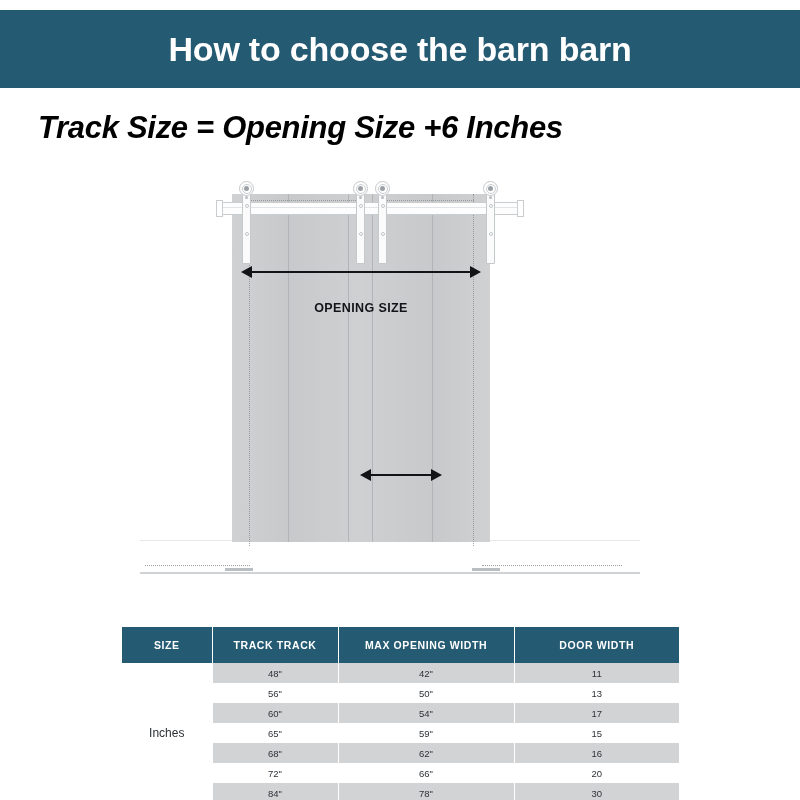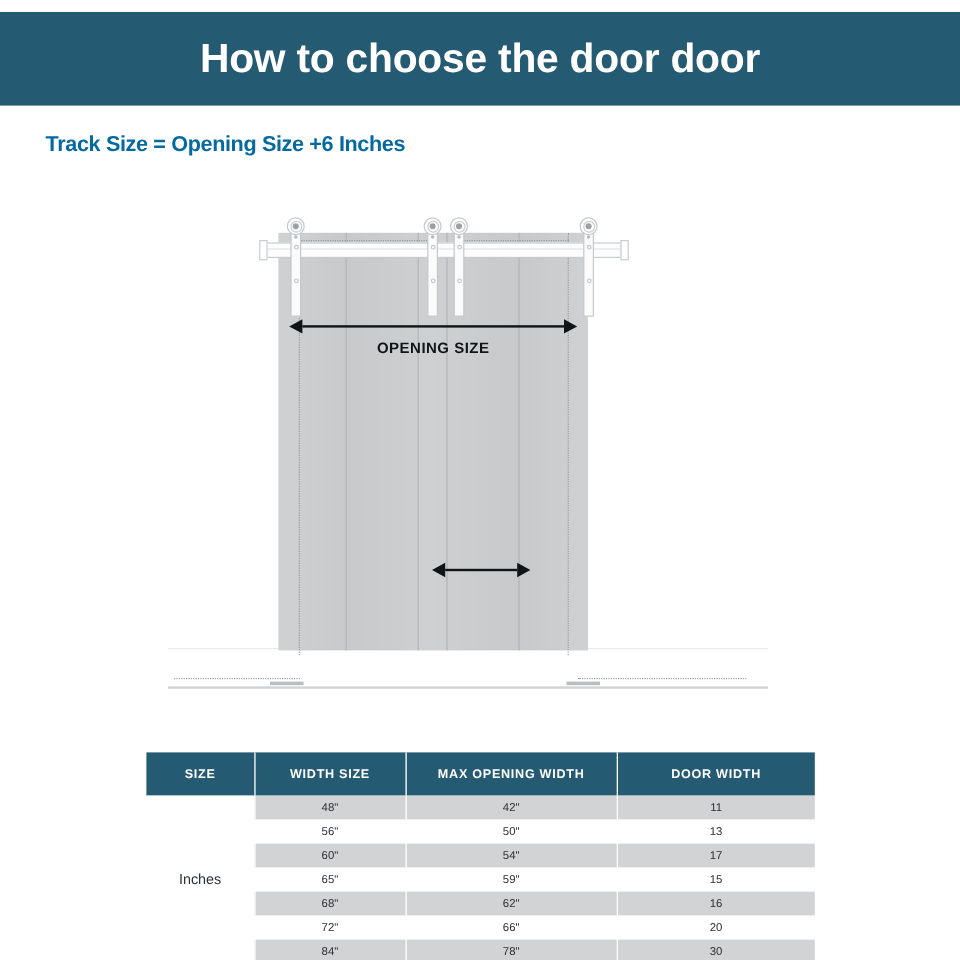--- a/index.html
+++ b/index.html
@@ -34,23 +34,24 @@
     letter-spacing: -0.2px;
     line-height: 1;
     white-space: nowrap;
   }
 
   
   .subtitle {
     position: absolute;
     left: 38px;
     top: 110px;
-    color: #0369a1;
-    font-size: 18px;
+    color: #000000;
+    font-size: 31px;
     font-weight: bold;
+    font-style: italic;
     letter-spacing: -0.3px;
     white-space: nowrap;
   }
 
   
   .diagram {
     position: absolute;
     left: 0;
     top: 160px;
     width: 800px;
@@ -293,21 +294,21 @@
   }
   .col-size   { width: 90px; }
   .col-track  { width: 126px; }
   .col-maxop  { width: 176px; }
   .col-door   { width: 165px; }
 </style>
 </head>
 <body>
 
 <div class="header-band">
-  <div class="header-title">How to choose the door door</div>
+  <div class="header-title">How to choose the barn barn</div>
 </div>
 
 <div class="subtitle">Track Size = Opening Size +6 Inches</div>
 
 <div class="diagram">
 
   <div class="floor-line"></div>
   <div class="floor-line2"></div>
   <div class="floor-dotted" style="left:145px; width:105px;"></div>
   <div class="floor-dotted" style="left:482px; width:140px;"></div>
@@ -368,38 +369,38 @@
     <div class="wheel-mid"></div>
     <div class="wheel-hub"></div>
     <div class="bolt b0"></div>
     <div class="bolt b1"></div>
     <div class="bolt b2"></div>
   </div>
 
   <div class="dim" style="left:252px; top:111px; width:218px;"></div>
   <div class="arrow-head left" style="left:241px; top:106px;"></div>
   <div class="arrow-head right" style="left:470px; top:106px;"></div>
-  <div class="dim-label" style="left:252px; top:122px; width:218px;">OPENING SIZE</div>
+  <div class="dim-label" style="left:252px; top:140px; width:218px;">OPENING SIZE</div>
 
   <div class="dim" style="left:371px; top:314px; width:60px;"></div>
   <div class="arrow-head left" style="left:360px; top:309px;"></div>
   <div class="arrow-head right" style="left:431px; top:309px;"></div>
 </div>
 
 <table class="size-table">
   <colgroup>
     <col class="col-size">
       <col class="col-track">
       <col class="col-maxop">
       <col class="col-door">
   </colgroup>
   <thead>
     <tr>
       <th>SIZE</th>
-      <th>WIDTH SIZE</th>
+      <th>TRACK TRACK</th>
       <th>MAX OPENING WIDTH</th>
       <th>DOOR WIDTH</th>
     </tr>
   </thead>
   <tbody>
     <tr class="odd">
       <td class="cell-inches" rowspan="7">Inches</td>
       <td>48"</td>
       <td>42"</td>
       <td>11</td>

